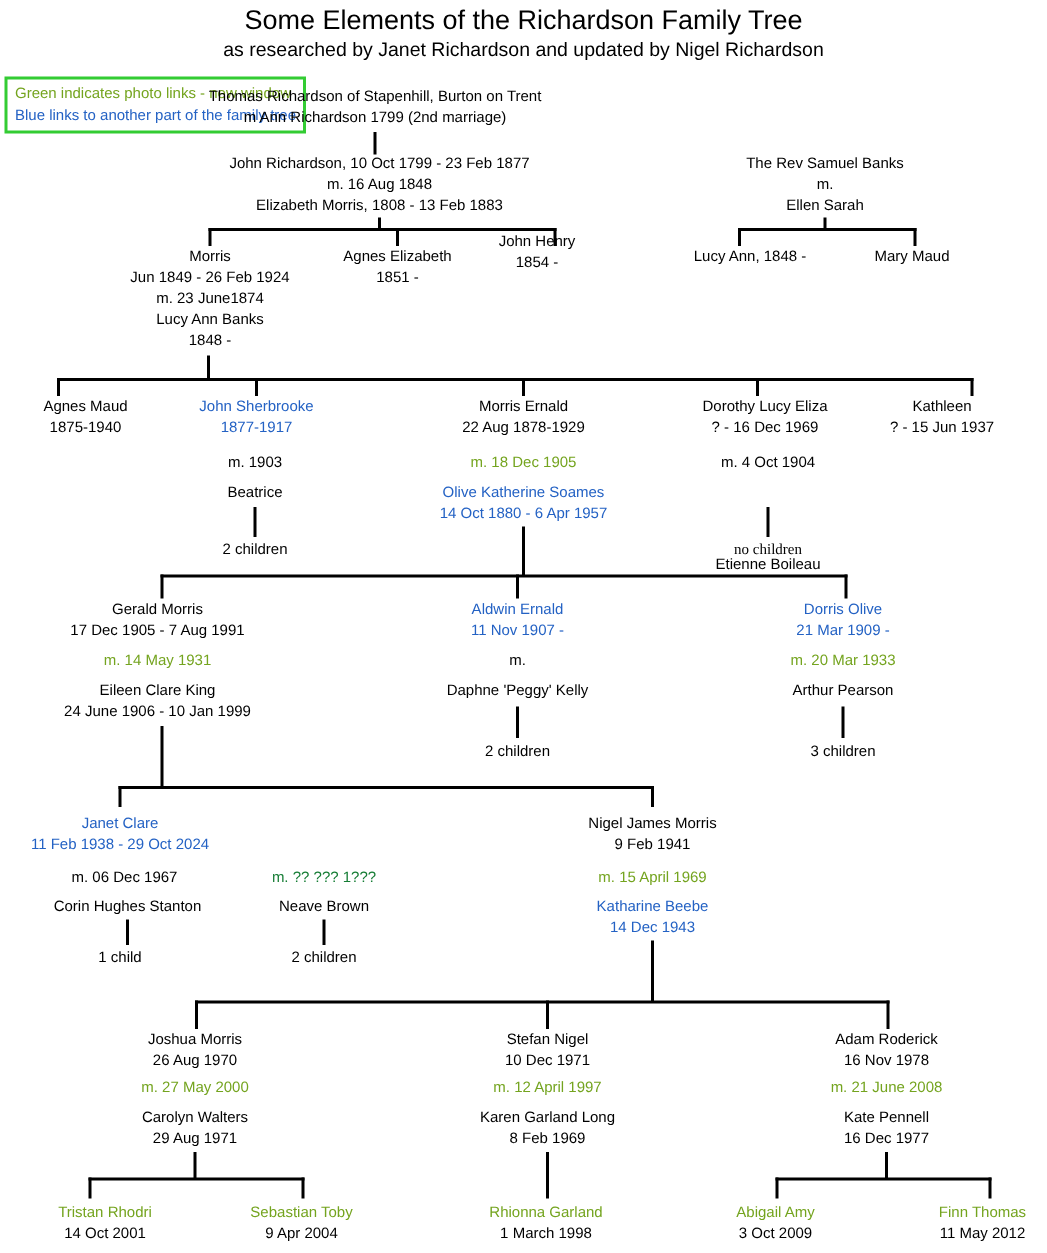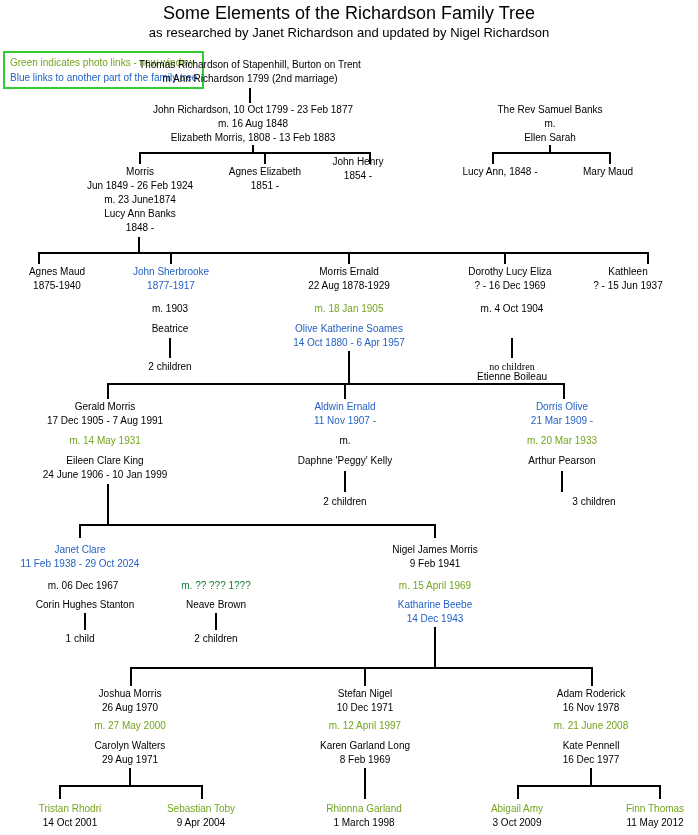--- a/index.html
+++ b/index.html
@@ -105,21 +105,21 @@
       <div class="node" style="left: 170px; top: 302px;">
         <div class="nline c-black">m. 1903</div>
       </div>
       <div class="node" style="left: 170px; top: 322px;">
         <div class="nline c-black">Beatrice</div>
       </div>
       <div class="node" style="left: 170px; top: 360px;">
         <div class="nline c-black">2 children</div>
       </div>
       <div class="node" style="left: 349px; top: 302px;">
-        <div class="nline c-green link">m. 18 Jan 1905</div>
+        <div class="nline c-green link">m. 18 Dec 1905</div>
       </div>
       <div class="node" style="left: 349px; top: 322px;">
         <div class="nline c-blue link">Olive Katherine Soames</div>
         <div class="nline c-blue link">14 Oct 1880 - 6 Apr 1957</div>
       </div>
       <div class="node" style="left: 512px; top: 302px;">
         <div class="nline c-black">m. 4 Oct 1904</div>
       </div>
       <div class="node" style="left: 512px; top: 322px; margin-top: 48px;">
         <div class="nline c-black">Etienne Boileau</div>
@@ -154,21 +154,21 @@
       <div class="node" style="left: 562px; top: 400px;">
         <div class="nline c-blue link">Dorris Olive</div>
         <div class="nline c-blue link">21 Mar 1909 -</div>
       </div>
       <div class="node" style="left: 562px; top: 434px;">
         <div class="nline c-green link">m. 20 Mar 1933</div>
       </div>
       <div class="node" style="left: 562px; top: 454px;">
         <div class="nline c-black">Arthur Pearson</div>
       </div>
-      <div class="node" style="left: 562px; top: 495px; margin-left: 32px;">
+      <div class="node" style="left: 562px; top: 495px;">
         <div class="nline c-black">3 children</div>
       </div>
       <div class="node" style="left: 80px; top: 543px;">
         <div class="nline c-blue link">Janet Clare</div>
         <div class="nline c-blue link">11 Feb 1938 - 29 Oct 2024</div>
       </div>
       <div class="node" style="left: 83px; top: 579px;">
         <div class="nline c-black">m. 06 Dec 1967</div>
       </div>
       <div class="node" style="left: 85px; top: 598px;">

